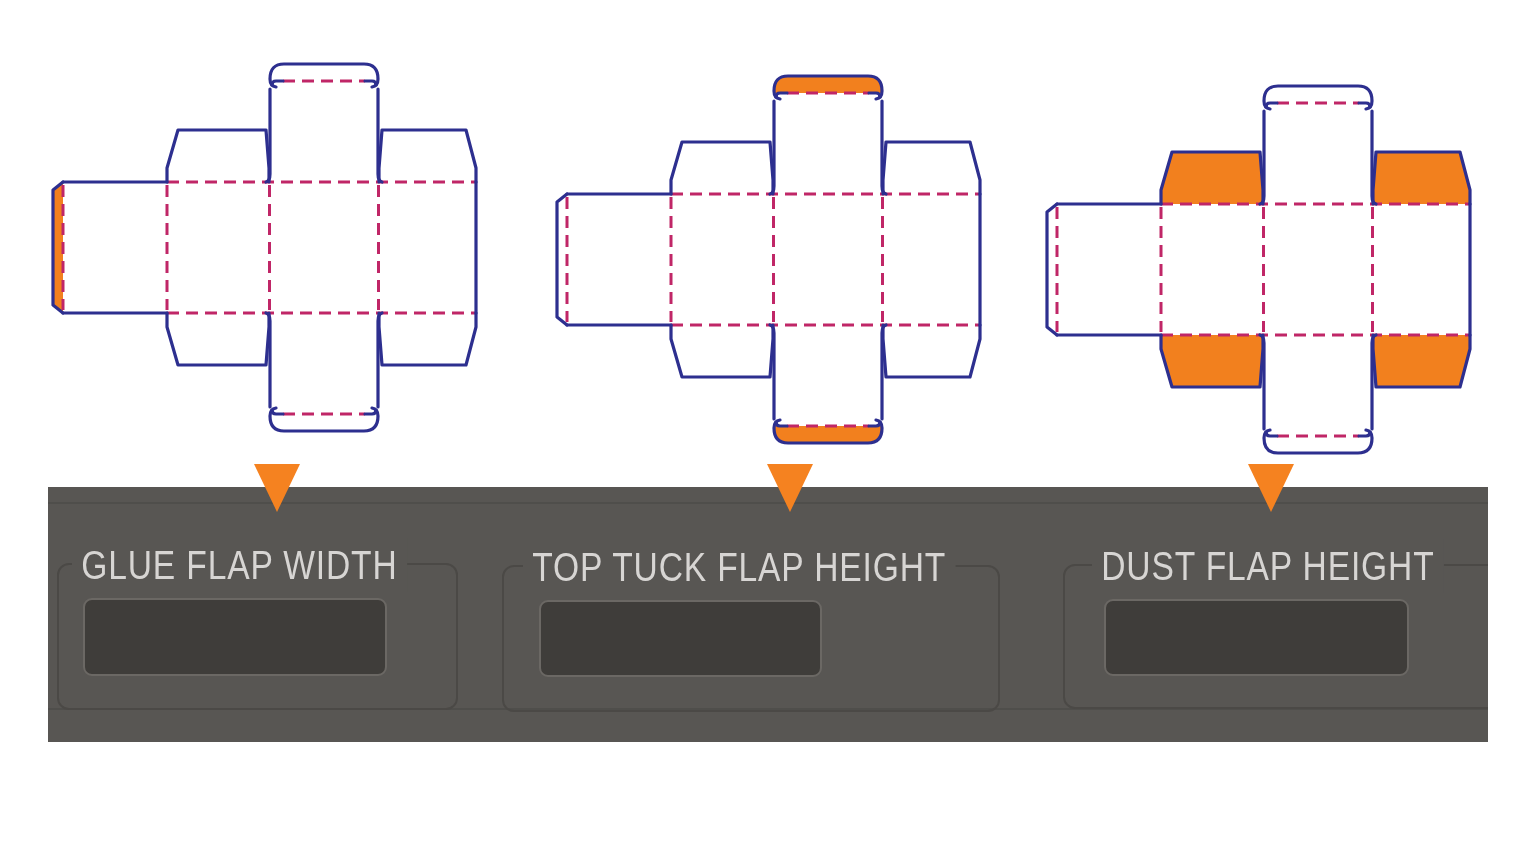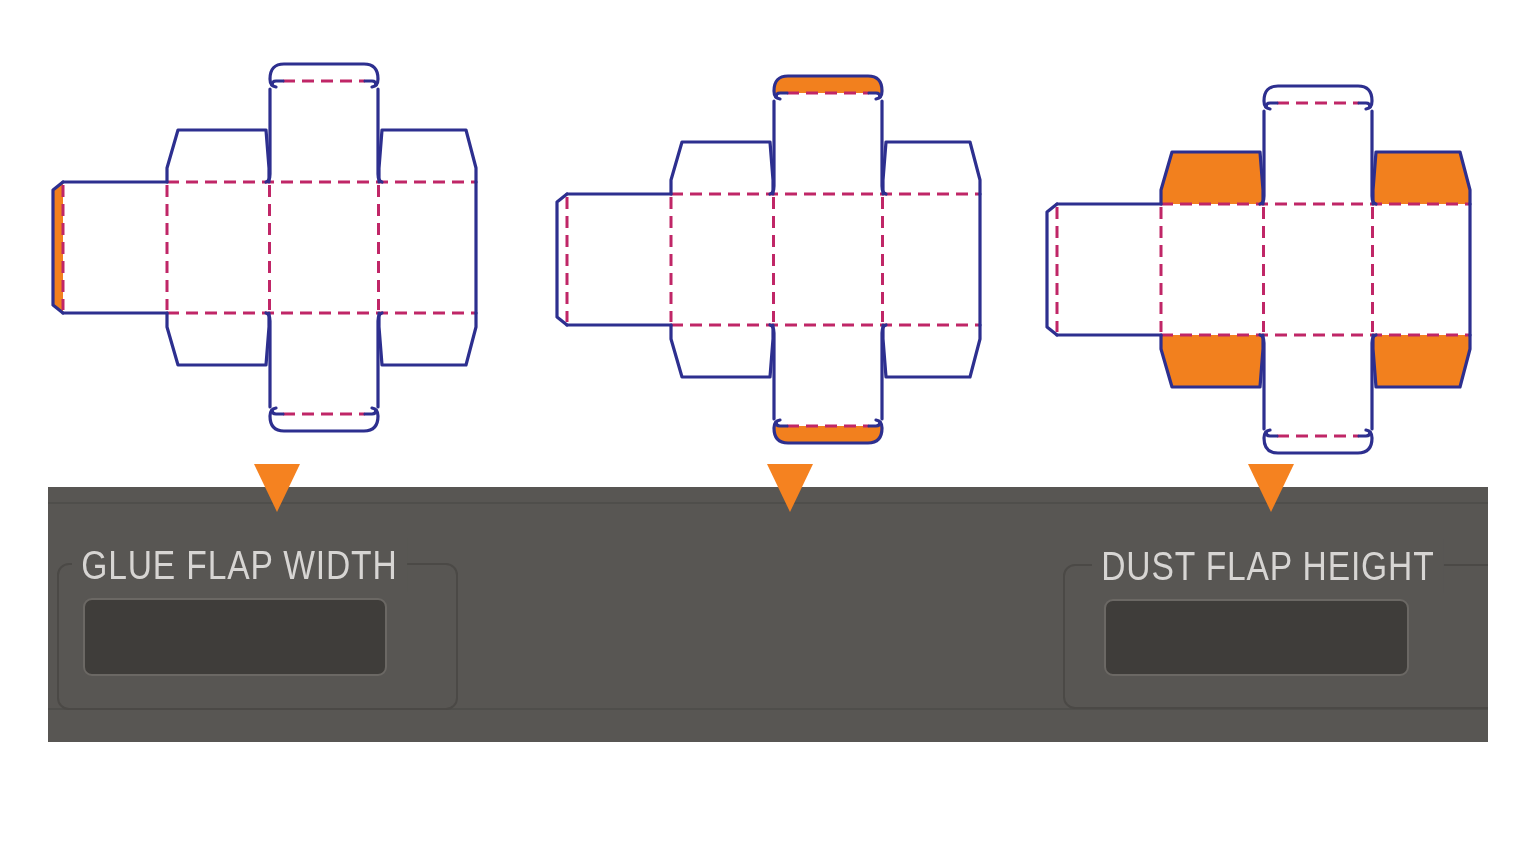--- a/index.html
+++ b/index.html
@@ -178,19 +178,23 @@
 
   <div class="panel">
     <div class="seam s-top"></div>
     <div class="seam s-bottom"></div>
 
     <div class="group g1">
       <span class="group-label">GLUE FLAP WIDTH</span>
       <input class="field-input" type="text" value="" style="">
     </div>
 
+    <div class="group g2">
+      <span class="group-label">TOP TUCK FLAP HEIGHT</span>
+      <input class="field-input" type="text" value="" style="">
+    </div>
 
     <div class="group g3">
       <span class="group-label">DUST FLAP HEIGHT</span>
       <input class="field-input" type="text" value="" style="">
     </div>
   </div>
 </div>
 
 </body></html>

